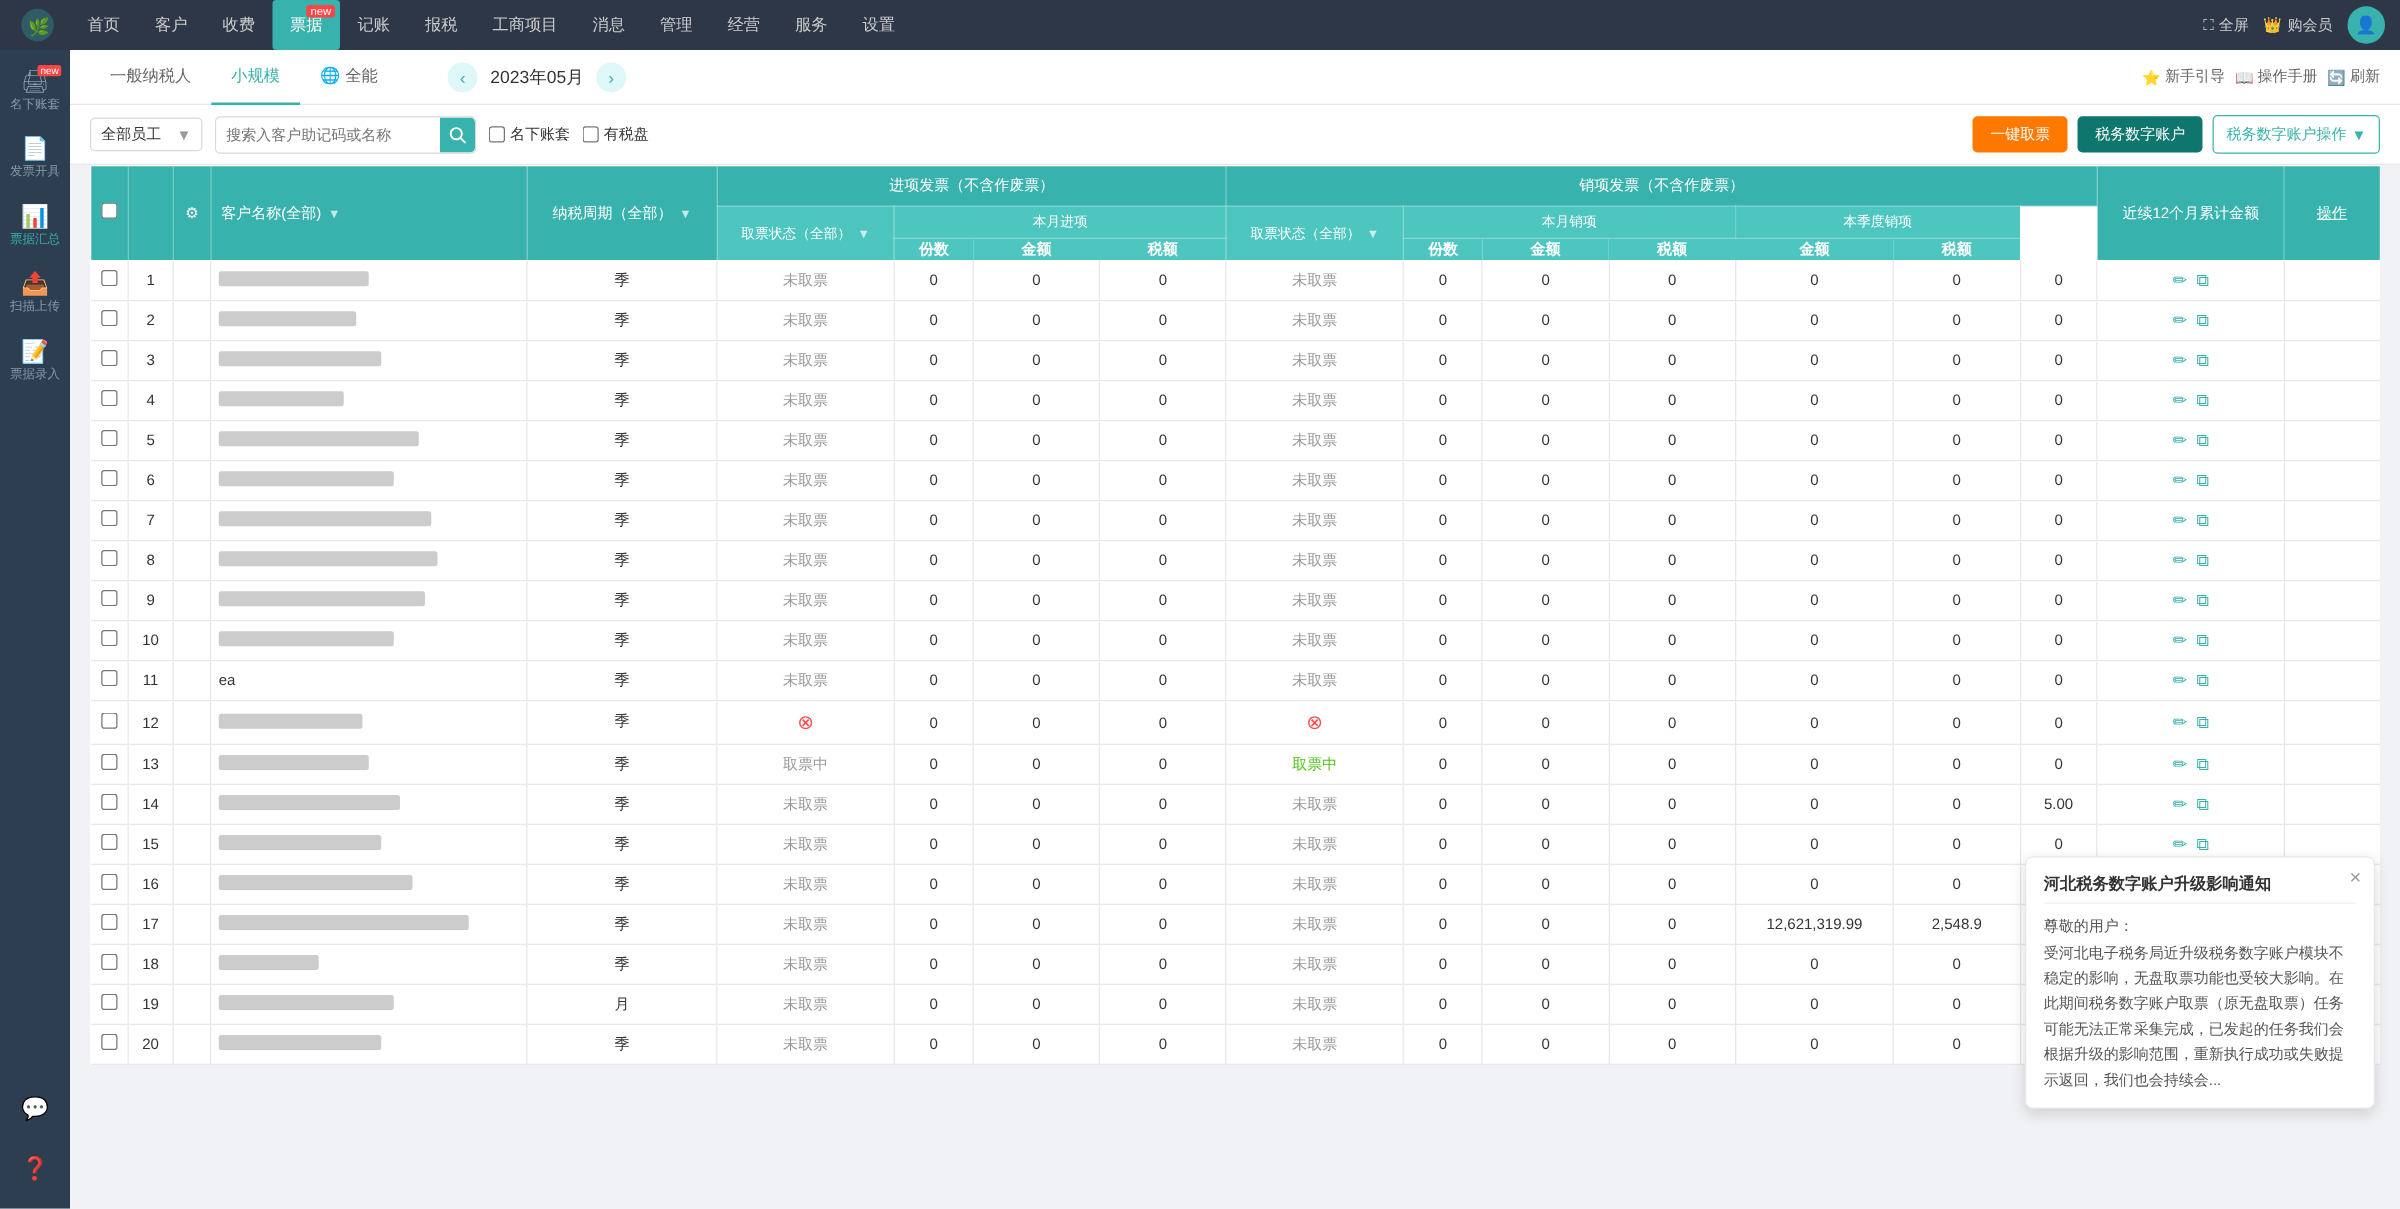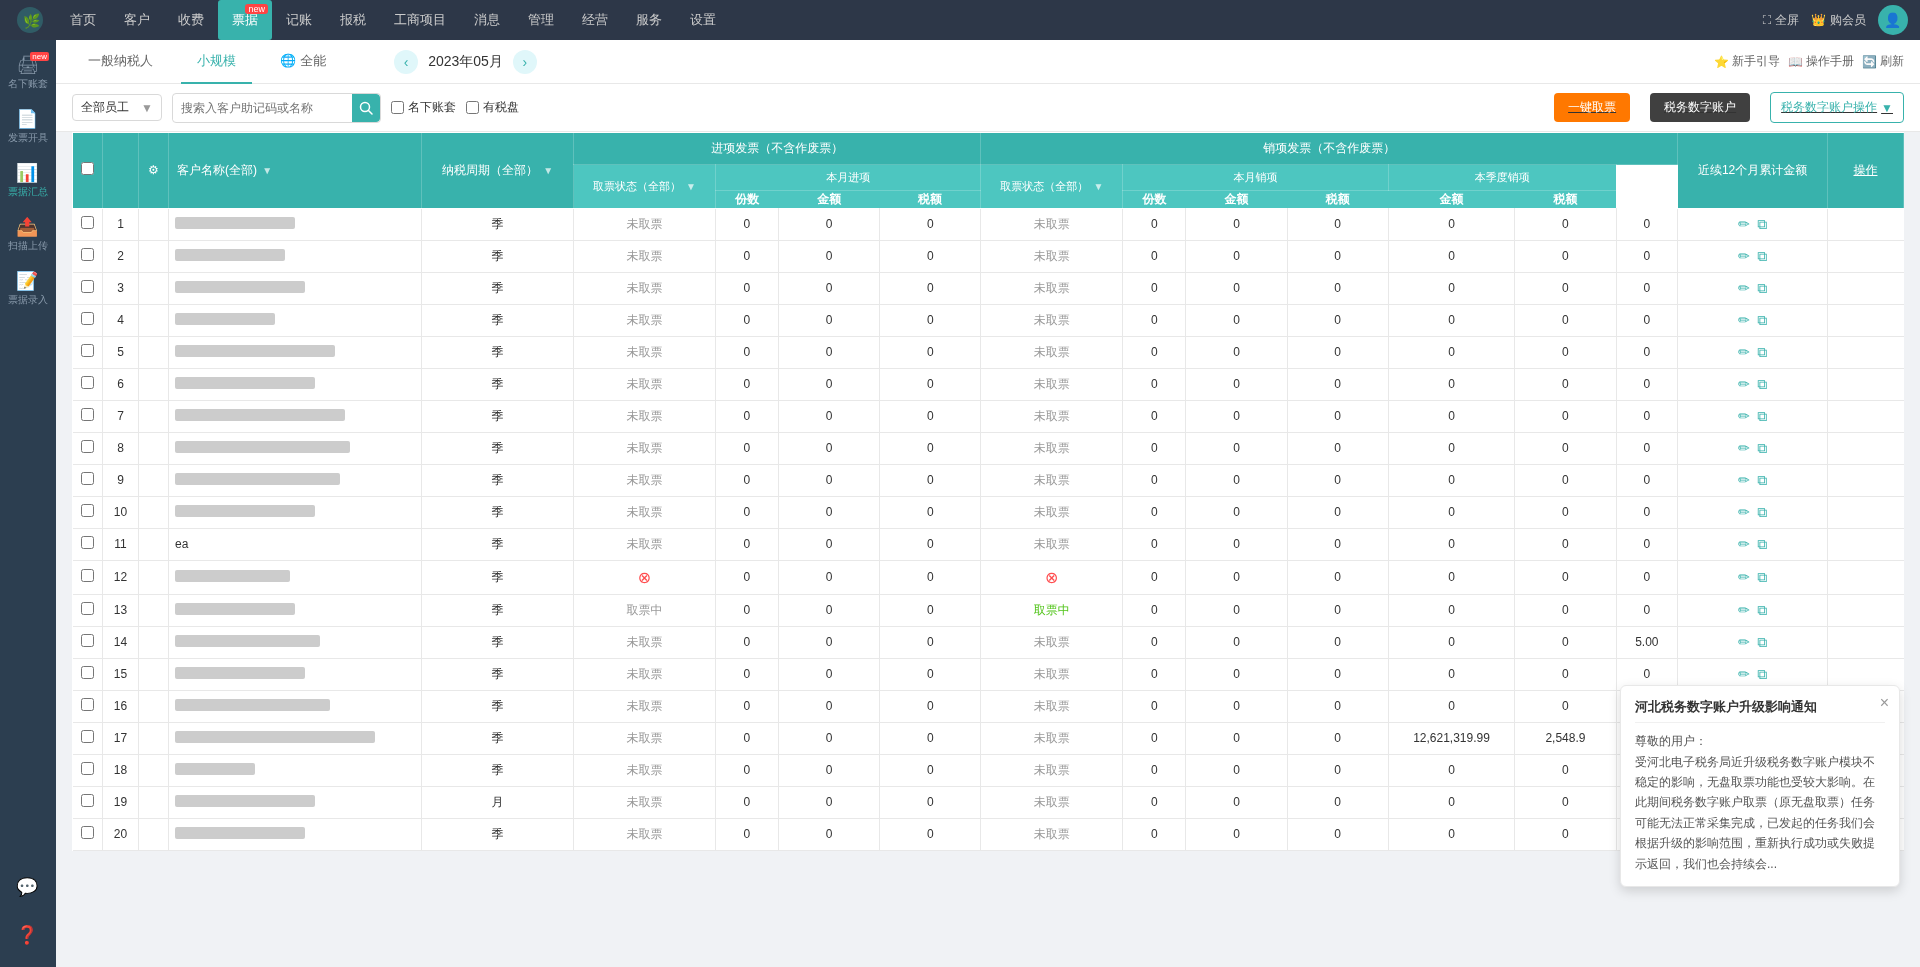--- a/index.html
+++ b/index.html
@@ -24,36 +24,36 @@
     .sidebar-item .new-badge-side { position: absolute; top: 4px; right: 4px; background: #ff4444; color: #fff; font-size: 8px; padding: 0 2px; border-radius: 2px; }
     .sidebar-item .icon { font-size: 18px; line-height: 1; }
     .sidebar-item .label { font-size: 10px; text-align: center; line-height: 1.2; }
     .sidebar-bottom { margin-top: auto; padding-bottom: 12px; display: flex; flex-direction: column; align-items: center; gap: 8px; }
     .sidebar-bottom-item { width: 40px; height: 40px; display: flex; align-items: center; justify-content: center; cursor: pointer; color: #8899aa; font-size: 18px; border-radius: 4px; }
 
     
     .main { flex: 1; display: flex; flex-direction: column; overflow: hidden; background: #f0f2f5; }
 
     
-    .sub-tabs { background: #fff; padding: 0 16px; display: flex; align-items: center; border-bottom: 1px solid #e8e8e8; height: 44px; gap: 12px; }
+    .sub-tabs { background: #fff; padding: 0 16px; display: flex; align-items: center; border-bottom: 1px solid #e8e8e8; height: 44px; gap: 0; }
     .sub-tab { padding: 0 16px; height: 44px; display: flex; align-items: center; cursor: pointer; color: #666; font-size: 13px; border-bottom: 2px solid transparent; white-space: nowrap; }
     .sub-tab.active { color: #38b2ac; border-bottom-color: #38b2ac; font-weight: 500; }
     .sub-tab-icon { margin-right: 4px; }
     .month-nav-btn { width: 24px; height: 24px; background: #e0f7fa; border-radius: 50%; display: flex; align-items: center; justify-content: center; cursor: pointer; color: #38b2ac; font-size: 14px; border: none; }
     .sub-tabs-actions { display: flex; align-items: center; gap: 8px; font-size: 12px; color: #666; }
     .sub-tabs-actions span { cursor: pointer; display: flex; align-items: center; gap: 3px; }
 
     
     .toolbar { background: #fff; padding: 8px 16px; display: flex; align-items: center; gap: 10px; border-bottom: 1px solid #e8e8e8; }
     .toolbar-select { border: 1px solid #d9d9d9; border-radius: 4px; padding: 4px 8px; font-size: 12px; display: flex; align-items: center; gap: 4px; cursor: pointer; background: #fff; color: #333; min-width: 90px; }
     .search-btn { width: 28px; height: 28px; background: #38b2ac; border-radius: 0 4px 4px 0; display: flex; align-items: center; justify-content: center; cursor: pointer; color: #fff; margin-left: -1px; }
     .checkbox-label { display: flex; align-items: center; gap: 4px; cursor: pointer; font-size: 12px; color: #333; }
-    .toolbar-right { margin-left: auto; display: flex; align-items: center; gap: 20px; text-decoration: underline; }
+    .toolbar-right { margin-left: auto; display: flex; align-items: center; gap: 8px; }
     .btn-orange { background: #ff7800; color: #fff; border: none; border-radius: 4px; padding: 6px 14px; font-size: 12px; cursor: pointer; white-space: nowrap; }
-    .btn-teal { background: #404040; color: #fff; border: none; border-radius: 4px; padding: 6px 14px; font-size: 12px; cursor: pointer; white-space: nowrap; }
+    .btn-teal { background: #0f766e; color: #fff; border: none; border-radius: 4px; padding: 6px 14px; font-size: 12px; cursor: pointer; white-space: nowrap; }
     .btn-with-dropdown { background: #fff; color: #38b2ac; border: 1px solid #38b2ac; border-radius: 4px; padding: 6px 10px; font-size: 12px; cursor: pointer; display: flex; align-items: center; gap: 4px; white-space: nowrap; }
 
     
     .table-wrapper { flex: 1; overflow: auto; padding: 0 16px 8px; }
     table { width: 100%; border-collapse: collapse; background: #fff; font-size: 12px; }
     thead tr:first-child th { background: #38b2ac; color: #fff; text-align: center; padding: 7px 4px; border: 1px solid rgba(255,255,255,0.2); font-weight: normal; white-space: nowrap; }
     thead tr:nth-child(2) th { background: #4dc6c0; color: #fff; text-align: center; padding: 5px 4px; border: 1px solid rgba(255,255,255,0.2); font-weight: normal; white-space: nowrap; font-size: 11px; }
     tbody tr { border-bottom: 1px solid #e8e8e8; }
     tbody td { padding: 7px 6px; text-align: center; border-right: 1px solid #e8e8e8; color: #333; white-space: nowrap; font-size: 12px; }
     .col-name { text-align: left; max-width: 200px; overflow: hidden; text-overflow: ellipsis; }

